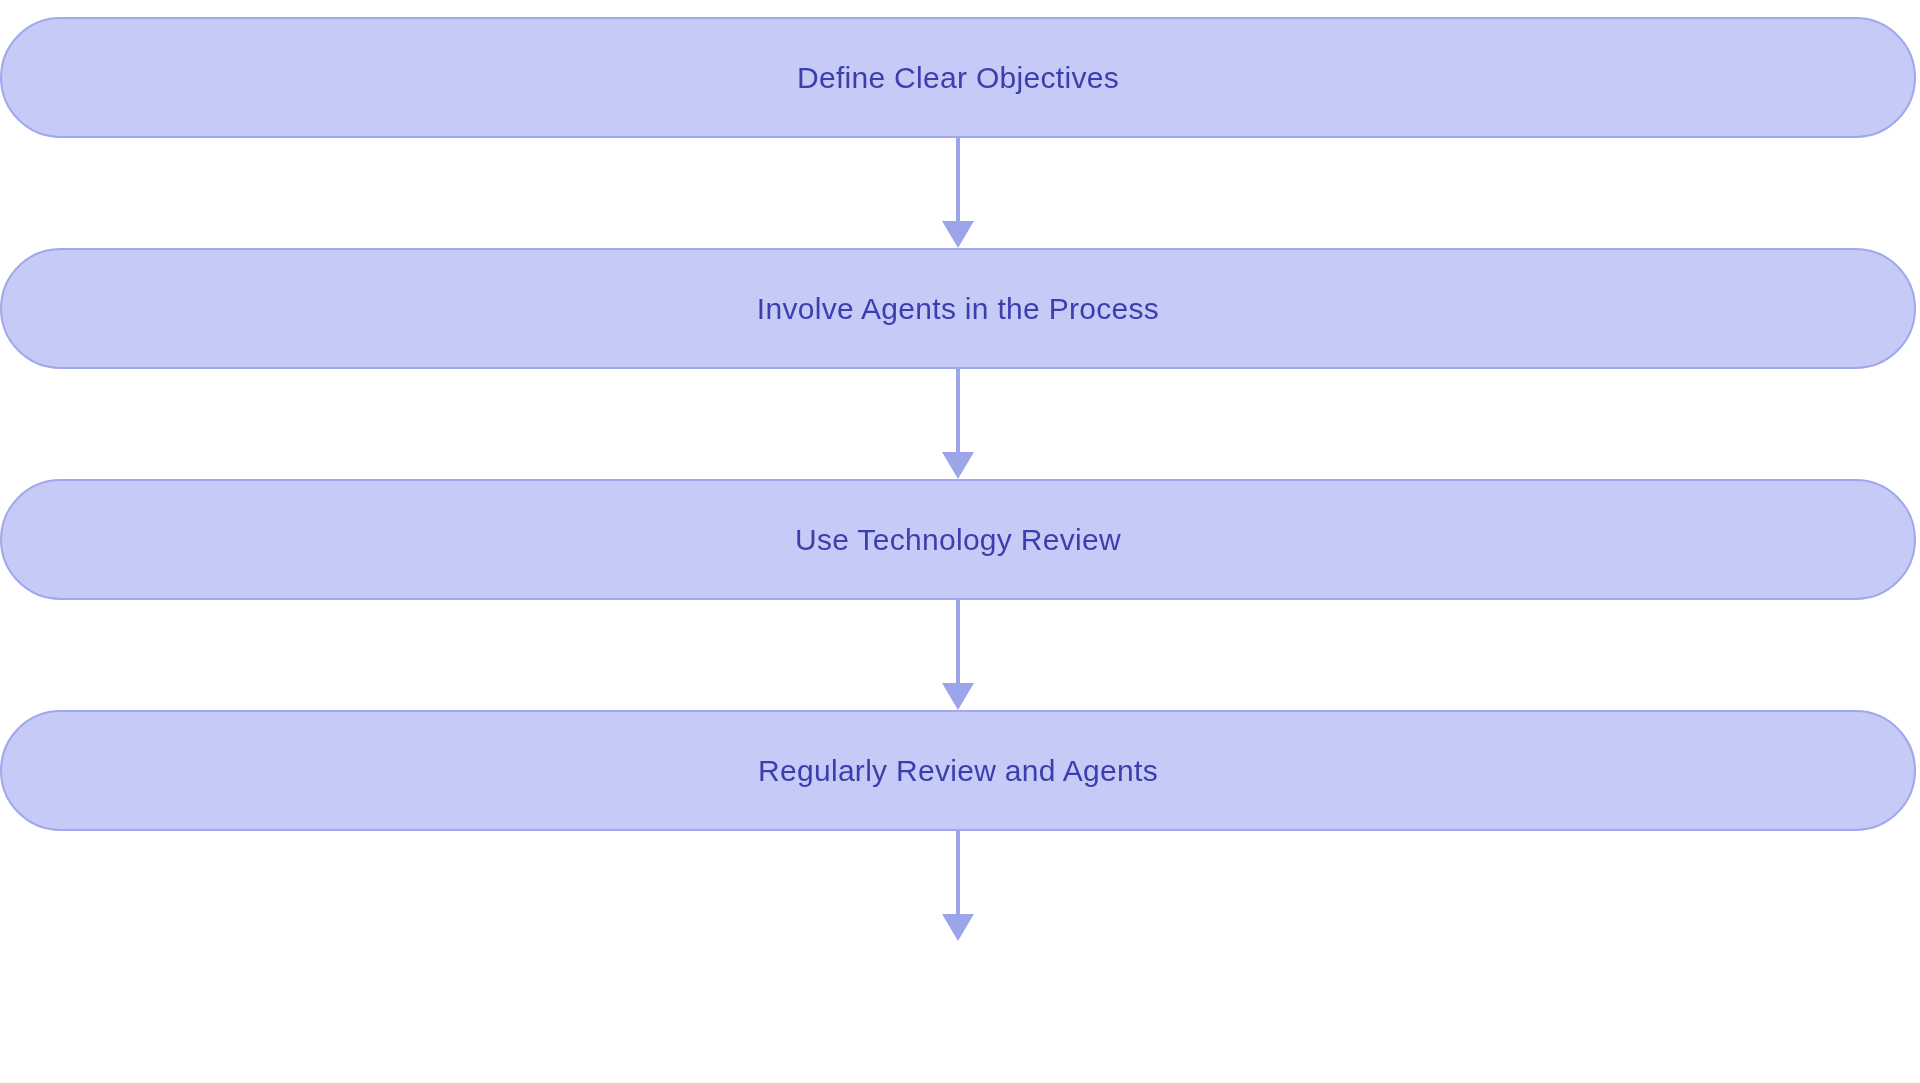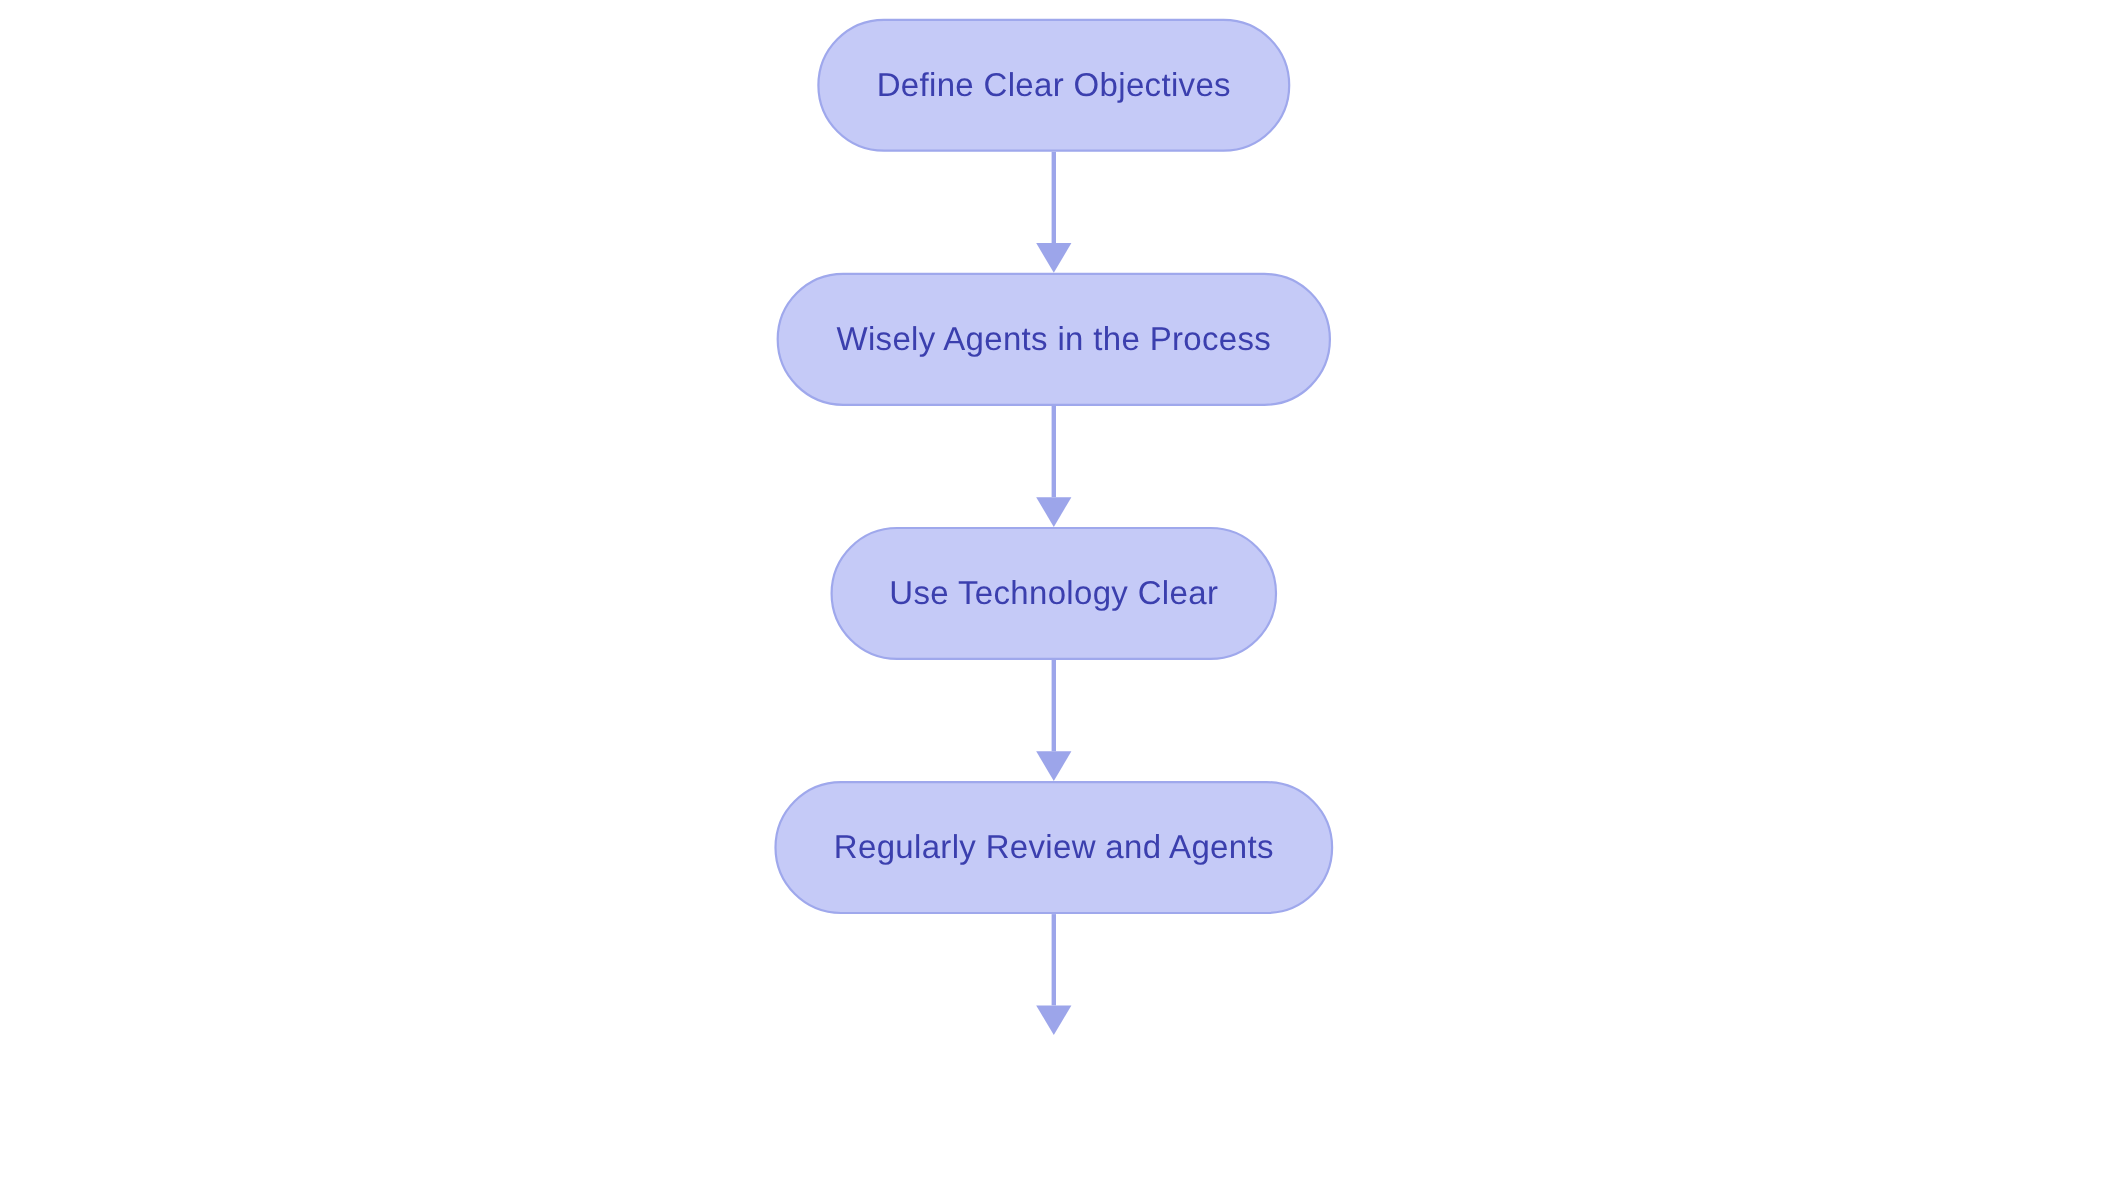--- a/index.html
+++ b/index.html
@@ -15,21 +15,20 @@
     background: #ffffff;
     overflow: hidden;
   }
   .flow {
     position: absolute;
     left: 0;
     right: 4px; 
     top: 17px;
     display: flex;
     flex-direction: column;
-    align-items: center;
   }
   .node {
     box-sizing: border-box;
     height: 121px;
     padding: 0 52px;
     display: flex;
     align-items: center;
     justify-content: center;
     background: #c5caf7;
     border: 2px solid #9fa8ec;
@@ -67,30 +66,30 @@
     <div class="node">
       <span>Define Clear Objectives</span>
     </div>
 
     <div class="arrow">
       <div class="shaft"></div>
       <div class="head"></div>
     </div>
 
     <div class="node">
-      <span>Wisely Agents in the Process</span>
+      <span>Involve Agents in the Process</span>
     </div>
 
     <div class="arrow">
       <div class="shaft"></div>
       <div class="head"></div>
     </div>
 
     <div class="node">
-      <span>Use Technology Clear</span>
+      <span>Use Technology Review</span>
     </div>
 
     <div class="arrow">
       <div class="shaft"></div>
       <div class="head"></div>
     </div>
 
     <div class="node">
       <span>Regularly Review and Agents</span>
     </div>

